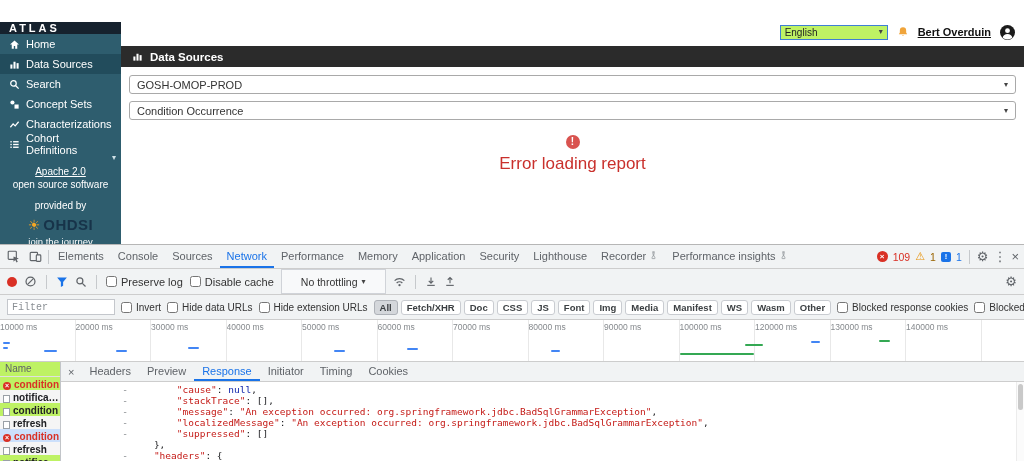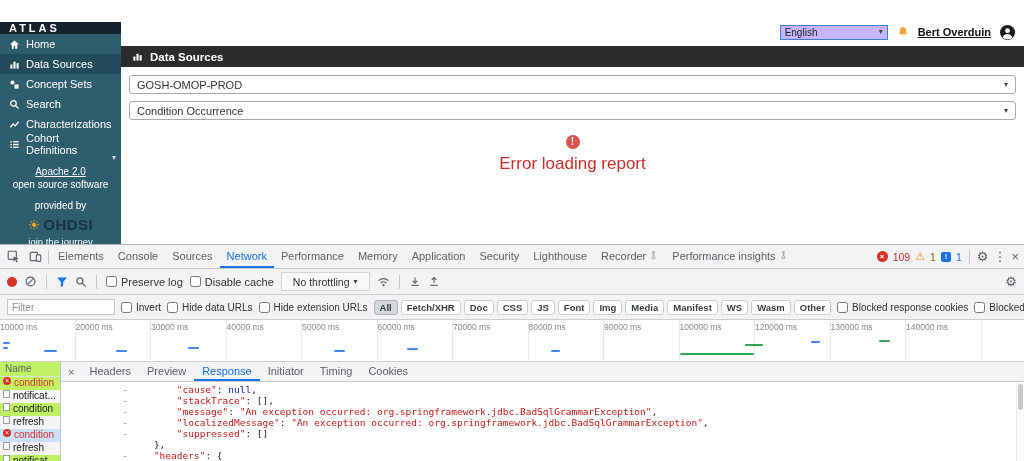--- a/index.html
+++ b/index.html
@@ -18,21 +18,21 @@
   .side-footer{text-align:center;font-size:10px;line-height:1.3;margin-top:3px;}
   .license-link{text-decoration:underline;cursor:pointer;}
   .provided{margin-top:8px;}
   .logo-row{display:flex;align-items:center;justify-content:center;gap:3px;margin:3px 0 1px;cursor:pointer;}
   .ohdsi-mark{color:#f5a623;font-size:14px;line-height:1;}
   .ohdsi-text{color:#173349;font-weight:bold;font-size:15px;letter-spacing:.5px;}
   .tagline{text-decoration:underline;font-size:9.5px;cursor:pointer;}
 
   .main{flex:1;min-width:0;display:flex;flex-direction:column;}
   .topbar{height:20px;display:flex;align-items:center;justify-content:flex-end;gap:9px;padding:0 9px;background:#fff;}
-  .lang-select{width:108px;height:15px;border:1px solid #3f7fd4;background:#c4b5fd;font-size:10px;color:#222;display:flex;align-items:center;justify-content:space-between;padding:0 4px;cursor:pointer;}
+  .lang-select{width:108px;height:15px;border:1px solid #3f7fd4;background:#bef264;font-size:10px;color:#222;display:flex;align-items:center;justify-content:space-between;padding:0 4px;cursor:pointer;}
   .caret{font-size:8px;color:#444;line-height:1;}
   .user-name{font-size:11px;font-weight:bold;color:#111;text-decoration:underline;cursor:pointer;}
   .page-header{height:21px;margin-top:4px;background:#2b2b2b;color:#fff;display:flex;align-items:center;gap:7px;padding:0 11px;font-size:11.5px;font-weight:bold;}
   .page-content{flex:1;position:relative;padding:8px;background:#fff;}
   .select-box{height:19px;border:1px solid #a9a9a9;border-radius:3px;background:#fff;display:flex;align-items:center;justify-content:space-between;padding:0 7px;font-size:11px;color:#333;margin-bottom:7px;cursor:pointer;}
   .error-block{position:absolute;left:0;right:0;top:64px;text-align:center;}
   .error-circle{width:14px;height:14px;border-radius:50%;background:#d9534f;color:#fff;font-size:10px;font-weight:bold;line-height:14px;display:inline-block;}
   .error-text{margin-top:5px;color:#c9302c;font-size:17px;}
 
   
@@ -49,38 +49,38 @@
   .warn-count{color:#9a6400;font-size:10.5px;}
   .issue-icon{width:10px;height:10px;border-radius:2px;background:#1a73e8;color:#fff;font-size:7.5px;line-height:10px;text-align:center;font-weight:bold;cursor:pointer;}
   .issue-count{color:#1a73e8;font-size:10.5px;}
   .glyph-btn{color:#5f6368;font-size:13px;line-height:1;cursor:pointer;}
 
   .dt-toolbar{height:26px;flex:none;background:#f1f3f4;border-bottom:1px solid #cdcdcd;display:flex;align-items:center;gap:7px;padding:0 7px;font-size:11px;color:#333;white-space:nowrap;overflow:hidden;}
   .record-dot{width:10px;height:10px;border-radius:50%;background:#d93025;flex:none;cursor:pointer;}
   .tool-icon{color:#5f6368;display:flex;align-items:center;flex:none;cursor:pointer;}
   .cb{display:flex;align-items:center;gap:4px;flex:none;}
   .cb input{width:11px;height:11px;margin:0;accent-color:#1a73e8;}
-  .throttle{display:flex;align-items:center;gap:4px;border:1px solid #d0d3d8;background:#f8f9fa;height:19px;padding:0 11px;font-size:10.5px;color:#333;flex:none;cursor:pointer;}
+  .throttle{display:flex;align-items:center;gap:4px;border:1px solid #d0d3d8;background:#f8f9fa;height:25px;padding:0 19px;font-size:10.5px;color:#333;flex:none;cursor:pointer;}
 
   .dt-filterbar{height:25px;flex:none;background:#f1f3f4;border-bottom:1px solid #cdcdcd;display:flex;align-items:center;gap:6px;padding:0 7px;font-size:10px;color:#333;white-space:nowrap;overflow:hidden;}
-  .filter-input{width:108px;height:16px;border:1px solid #c4c7cc;background:#fff;font-size:10px;padding:0 4px;color:#333;font-family:Liberation Sans, sans-serif;flex:none;}
+  .filter-input{width:108px;height:16px;border:1px solid #c4c7cc;background:#fff;font-size:10px;padding:0 4px;color:#333;font-family:Liberation Mono, monospace;flex:none;}
   .filter-input::placeholder{color:#8a8f94;}
   .pills{display:flex;align-items:center;gap:3px;flex:none;font-weight:bold;}
   .pill{border:1px solid #c9ccd1;background:#fff;border-radius:3px;padding:1px 5px;font-size:9.5px;color:#3c4043;cursor:pointer;}
   .pill.active{background:#d4d7db;border-color:#aeb2b8;}
 
   .dt-timeline{height:42px;flex:none;position:relative;border-bottom:1px solid #cdcdcd;overflow:hidden;background:#fff;}
   .ruler{display:flex;height:100%;}
   .tick{flex:0 0 75.5px;border-right:1px solid #e8e8e8;font-size:8.5px;color:#85898d;text-align:left;padding:2px 4px 0 0;overflow:hidden;}
   .tl-mark{position:absolute;height:2px;border-radius:1px;}
 
   .dt-main{flex:1;min-height:0;display:flex;}
   .req-col{width:61px;flex:none;border-right:1px solid #c2c5c9;display:flex;flex-direction:column;overflow:hidden;background:#bef264;}
   .req-header{height:15px;flex:none;line-height:14px;padding-left:5px;font-size:10px;color:#5f6368;border-bottom:1px solid #e0e0e0;cursor:pointer;}
-  .req-row{height:13px;flex:none;display:flex;align-items:flex-start;gap:3px;padding-left:3px;font-size:10px;color:#202124;cursor:pointer;}
+  .req-row{height:13px;flex:none;display:flex;align-items:flex-end;gap:3px;padding-left:3px;font-size:10px;color:#202124;cursor:pointer;font-weight:bold;}
   .req-row.alt{background:#f5f5f5;}
   .req-row.err{color:#d93025;}
   .req-row.sel{background:#cce0fb;}
   .req-ico-err{width:8px;height:8px;border-radius:50%;background:#d93025;color:#fff;font-size:7px;line-height:8px;text-align:center;flex:none;}
   .req-ico-ok{width:7px;height:8px;border:1px solid #9aa0a6;background:#fff;flex:none;}
   .req-name{overflow:hidden;text-overflow:ellipsis;white-space:nowrap;}
 
   .detail{flex:1;min-width:0;display:flex;flex-direction:column;}
   .detail-tabbar{height:20px;flex:none;background:#f1f3f4;border-bottom:1px solid #cdcdcd;display:flex;align-items:center;font-size:11px;color:#5f6368;white-space:nowrap;overflow:hidden;}
   .detail-close{padding:0 7px;font-size:11px;color:#5f6368;cursor:pointer;}
@@ -119,31 +119,31 @@
         <div class="nav-item active">
           <svg viewBox="0 0 16 16" width="11" height="11">
               <rect x="2" y="8" width="3" height="6" fill="currentColor"></rect>
               <rect x="6.5" y="4" width="3" height="10" fill="currentColor"></rect>
               <rect x="11" y="6" width="3" height="8" fill="currentColor"></rect>
             </svg>
           <span>Data Sources</span>
         </div>
         <div class="nav-item">
           <svg viewBox="0 0 16 16" width="11" height="11">
+              <circle cx="6.5" cy="6.5" r="4" fill="none" stroke="currentColor" stroke-width="1.8"></circle>
+              <line x1="9.8" y1="9.8" x2="14" y2="14" stroke="currentColor" stroke-width="1.8"></line>
+            </svg>
+          <span>Search</span>
+        </div>
+        <div class="nav-item">
+          <svg viewBox="0 0 16 16" width="11" height="11">
               <circle cx="5" cy="5" r="3" fill="currentColor"></circle>
               <rect x="8" y="8" width="6" height="6" fill="currentColor"></rect>
             </svg>
           <span>Concept Sets</span>
-        </div>
-        <div class="nav-item">
-          <svg viewBox="0 0 16 16" width="11" height="11">
-              <circle cx="6.5" cy="6.5" r="4" fill="none" stroke="currentColor" stroke-width="1.8"></circle>
-              <line x1="9.8" y1="9.8" x2="14" y2="14" stroke="currentColor" stroke-width="1.8"></line>
-            </svg>
-          <span>Search</span>
         </div>
         <div class="nav-item">
           <svg viewBox="0 0 16 16" width="11" height="11">
               <polyline points="2,12 6,7 9,10 14,4" fill="none" stroke="currentColor" stroke-width="1.8"></polyline>
             </svg>
           <span>Characterizations</span>
         </div>
         <div class="nav-item">
           <svg viewBox="0 0 16 16" width="11" height="11">
               <rect x="2" y="3" width="2" height="2" fill="currentColor"></rect>

